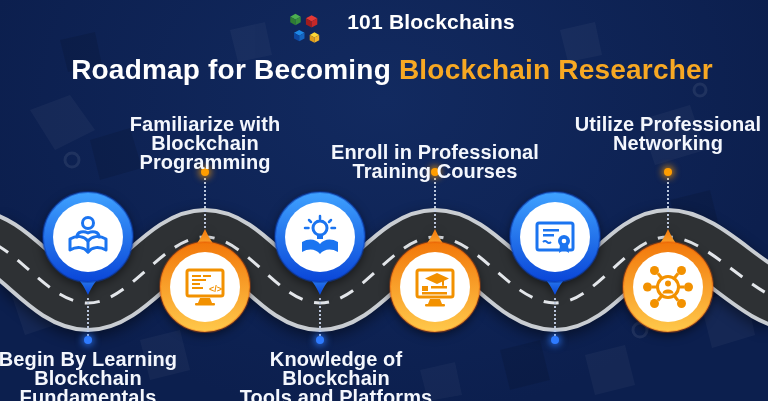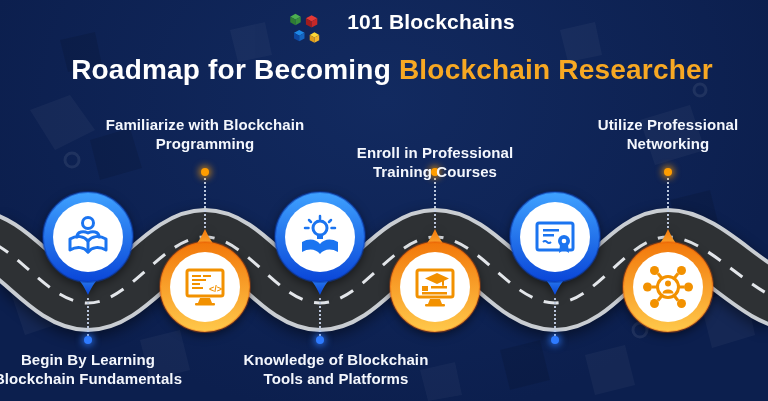--- a/index.html
+++ b/index.html
@@ -25,21 +25,21 @@
     z-index:5; color:#ffffff;
   }
   .title .hl { color:#f7a823; }
 
   
   .road-svg { position:absolute; inset:0; z-index:1; filter: drop-shadow(0 5px 7px rgba(0,0,0,0.45)); }
 
   
   .m-label {
     position:absolute; width:240px; text-align:center;
-    color:#f4f7fd; font-size:15px; font-weight:bold; line-height:19px;
+    color:#f4f7fd; font-size:20px; font-weight:bold; line-height:19px;
     white-space:pre-line; z-index:4; letter-spacing:.1px;
   }
   .dotline {
     position:absolute; width:0; border-left:2px dotted #c3cfe4; opacity:.95; z-index:2;
   }
   .cdot { position:absolute; width:8px; height:8px; border-radius:50%; z-index:3; }
   .cdot.orange { background:#ff9d00; box-shadow:0 0 7px 2px rgba(255,157,0,.75); }
   .cdot.blue   { background:#2e7bff; box-shadow:0 0 7px 2px rgba(46,123,255,.75); }
   .pin { position:absolute; z-index:3; filter: drop-shadow(0 3px 5px rgba(0,0,0,.5)); }
 </style>

